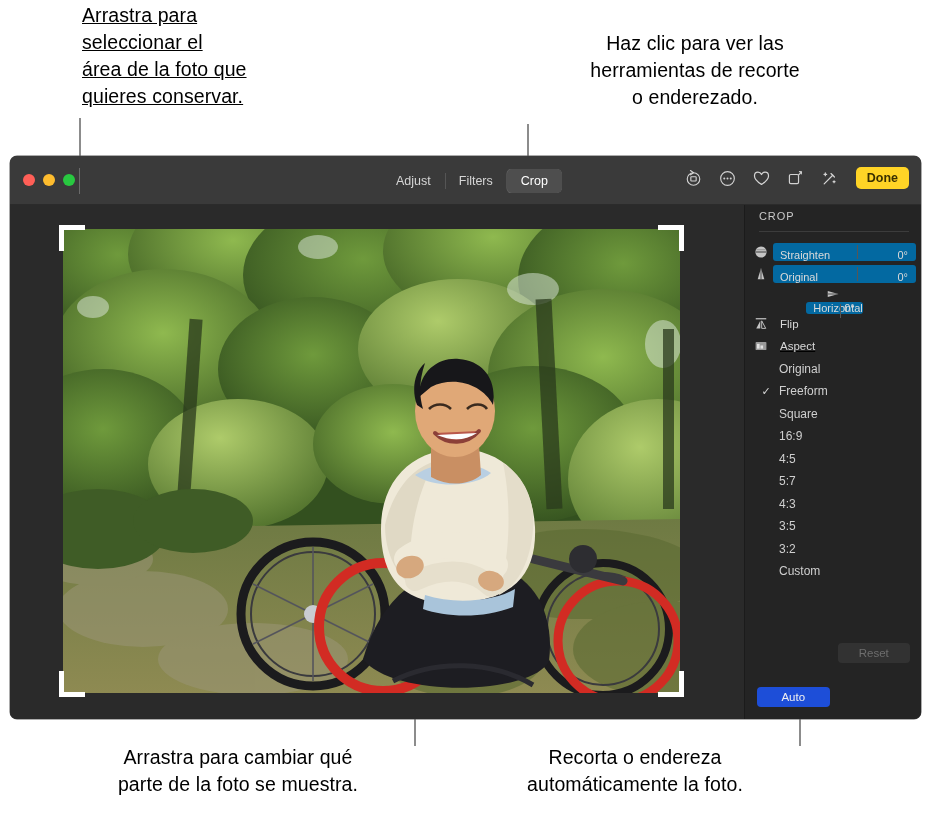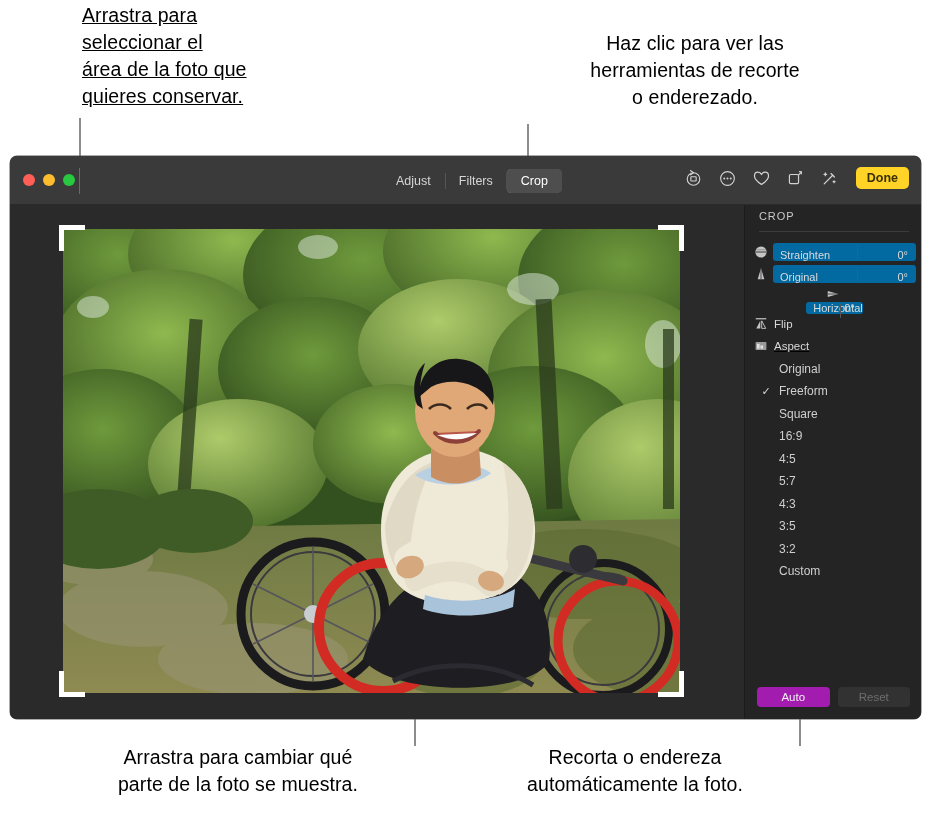--- a/index.html
+++ b/index.html
@@ -260,20 +260,21 @@
     background: #565656;
   }
 
   .menu-row {
     position: absolute;
     left: 8px;
     width: 163px;
     height: 18px;
     display: flex;
     align-items: center;
+    gap: 6px;
   }
   .menu-icon {
     width: 16px; height: 16px;
     margin-right: 5px;
     display: flex; align-items: center; justify-content: center;
     color: #b8b8b8;
     flex: 0 0 auto;
   }
   .menu-label { font-size: 11.5px; color: #d8d8d8; }
 
@@ -306,21 +307,21 @@
   }
   .side-button {
     flex: 1 1 0;
     height: 20px;
     border-radius: 4px;
     border: none;
     font-size: 11.5px;
     font-family: "Liberation Sans", sans-serif;
     cursor: default;
   }
-  #auto-button  { background: #a21caf; color: #f0f0f0; }
+  #auto-button  { background: #1d4ed8; color: #f0f0f0; margin-top: 44px; }
   #reset-button { background: #323232; color: #6e6e6e; }
 </style>
 </head>
 <body>
 
 <div class="callout" id="callout-top-left">Arrastra para
 seleccionar el
 área de la foto que
 quieres conservar.</div>
 <div class="leader" id="leader-tl"></div>

